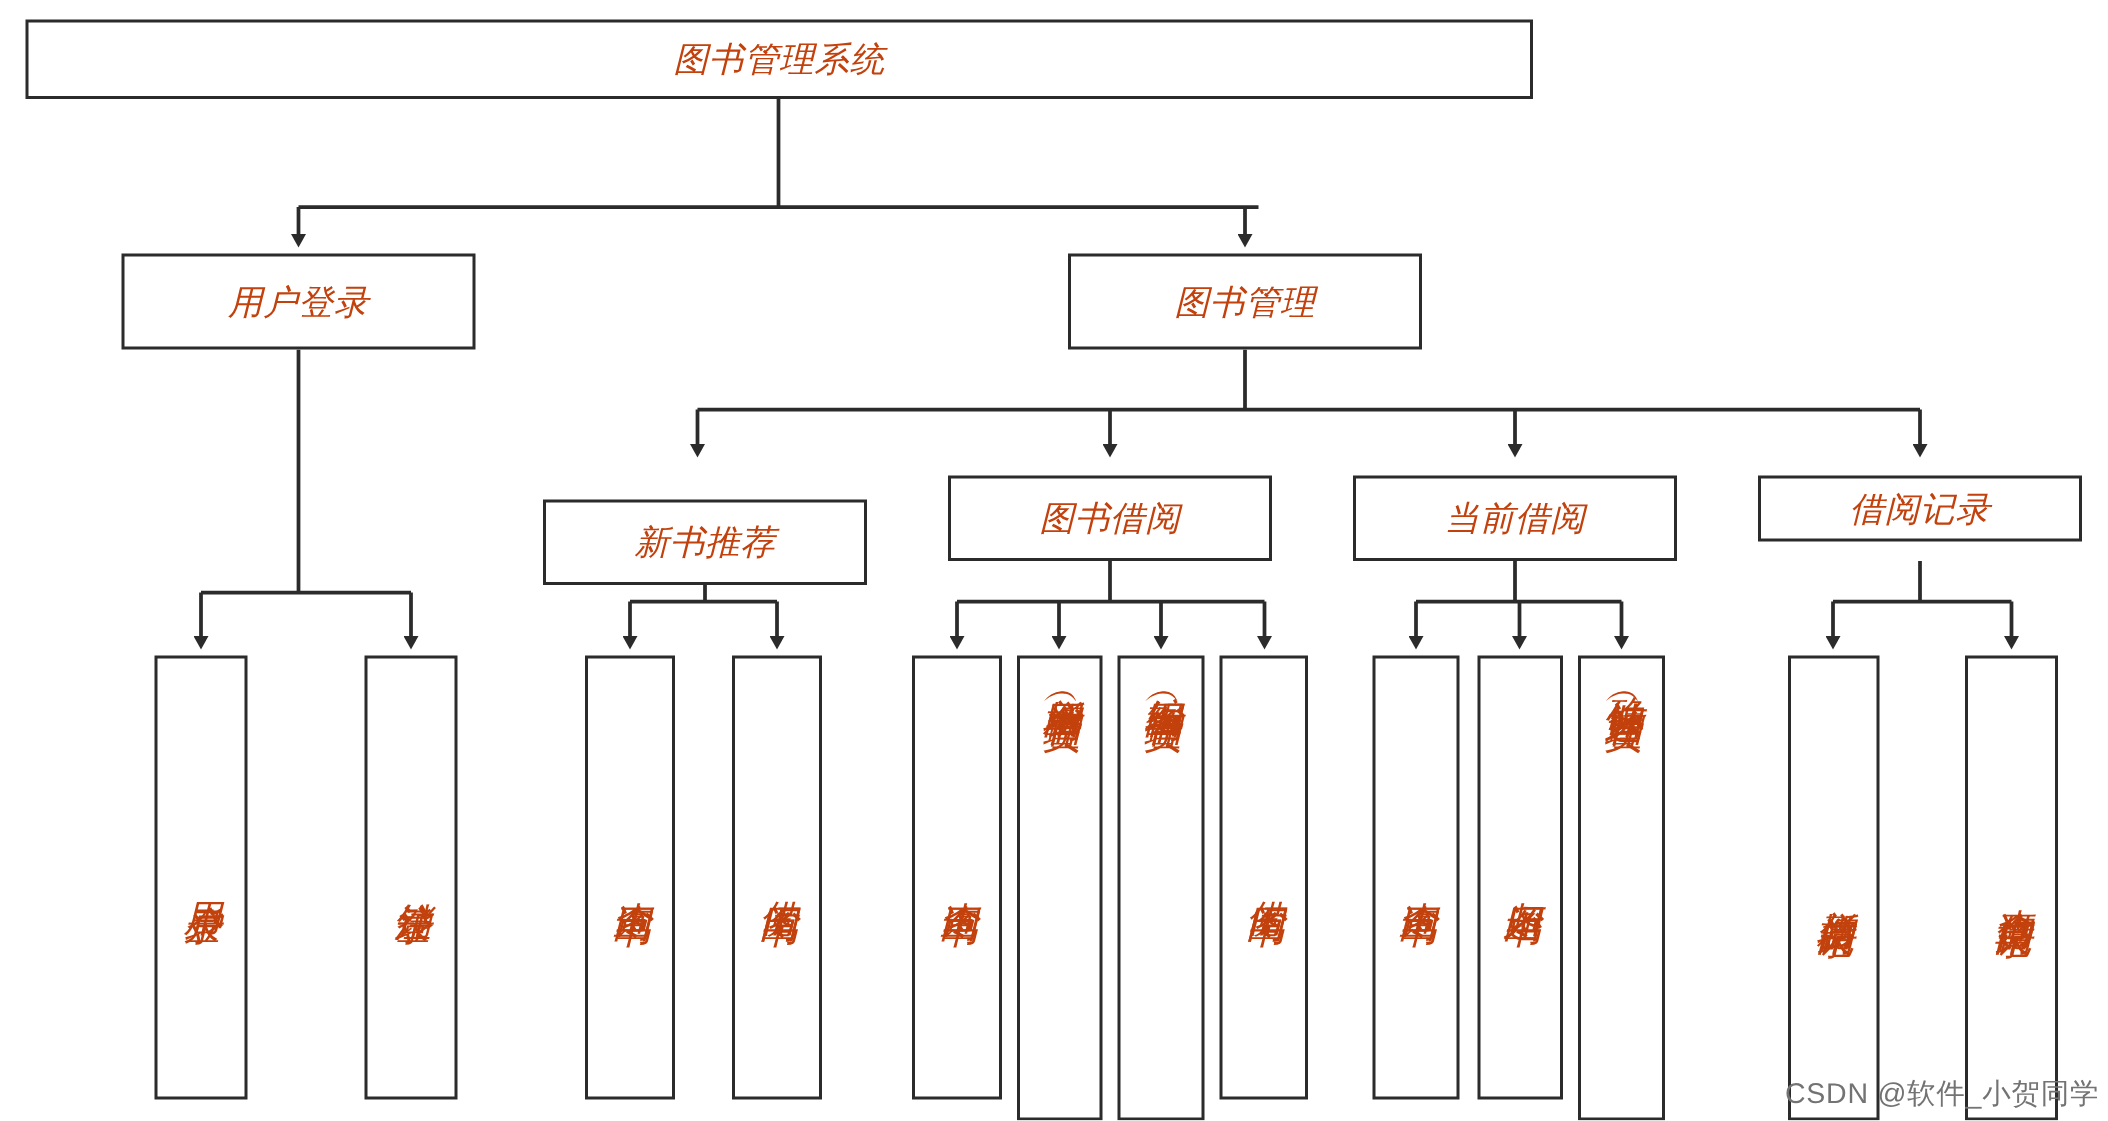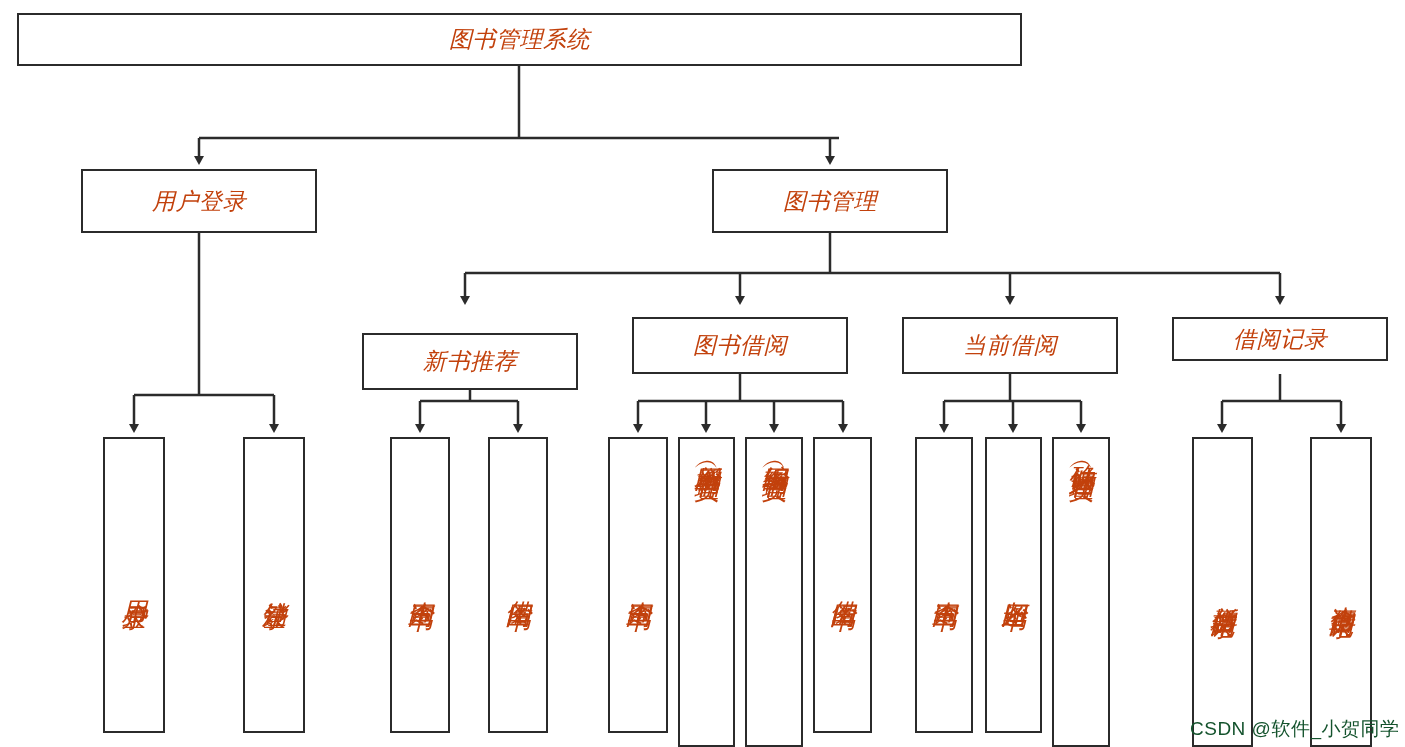--- a/index.html
+++ b/index.html
@@ -189,15 +189,15 @@
   <div class="node v-node top" style="left: 1052px; top: 437px; width: 58px; height: 310px;">
     <span class="lbl">确认归还（管理员）</span>
   </div>
   <div class="node v-node center" style="left: 1192px; top: 437px; width: 61px; height: 310px;">
     <span class="lbl">新增借阅记录</span>
   </div>
   <div class="node v-node center" style="left: 1310px; top: 437px; width: 62px; height: 310px;">
     <span class="lbl">查询借阅记录</span>
   </div>
 
-  <div class="watermark" style="left: 1190px; top: 716px; color: #14532d; text-align: center;">CSDN @软件_小贺同学</div>
+  <div class="watermark" style="left: 1190px; top: 716px; color: #737373; text-align: center;">CSDN @软件_小贺同学</div>
 
 </div>
 
 </body></html>

